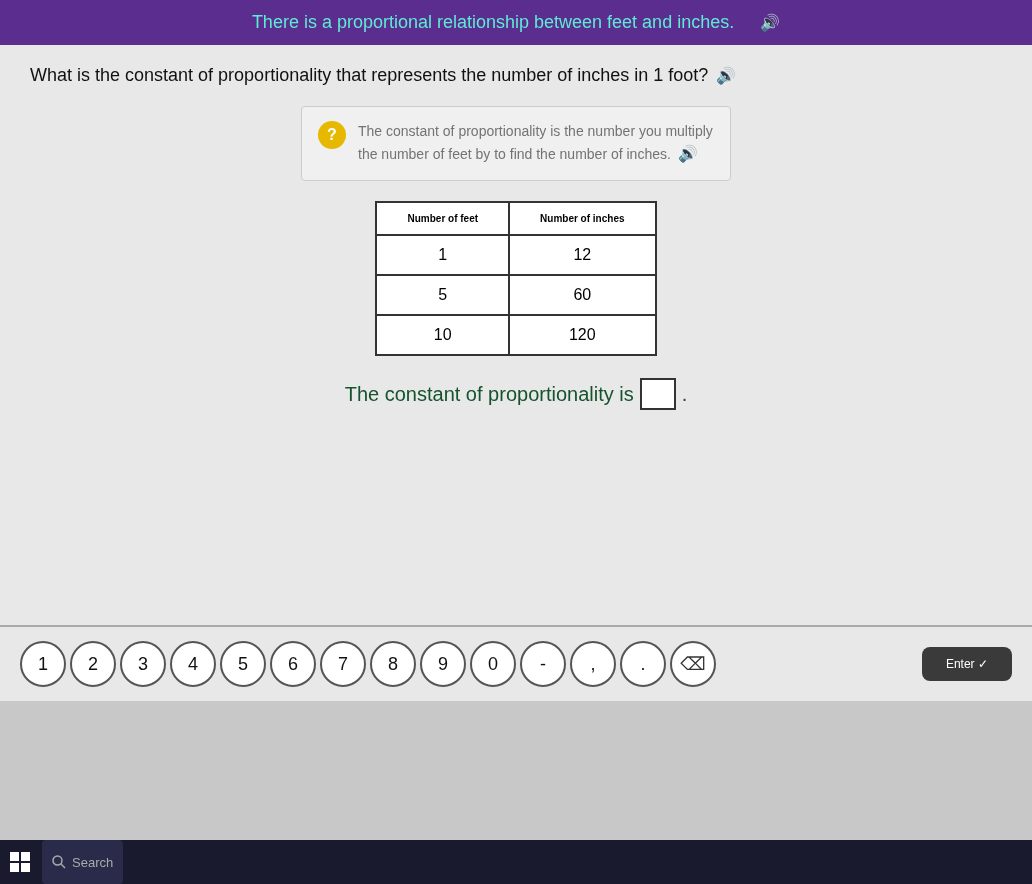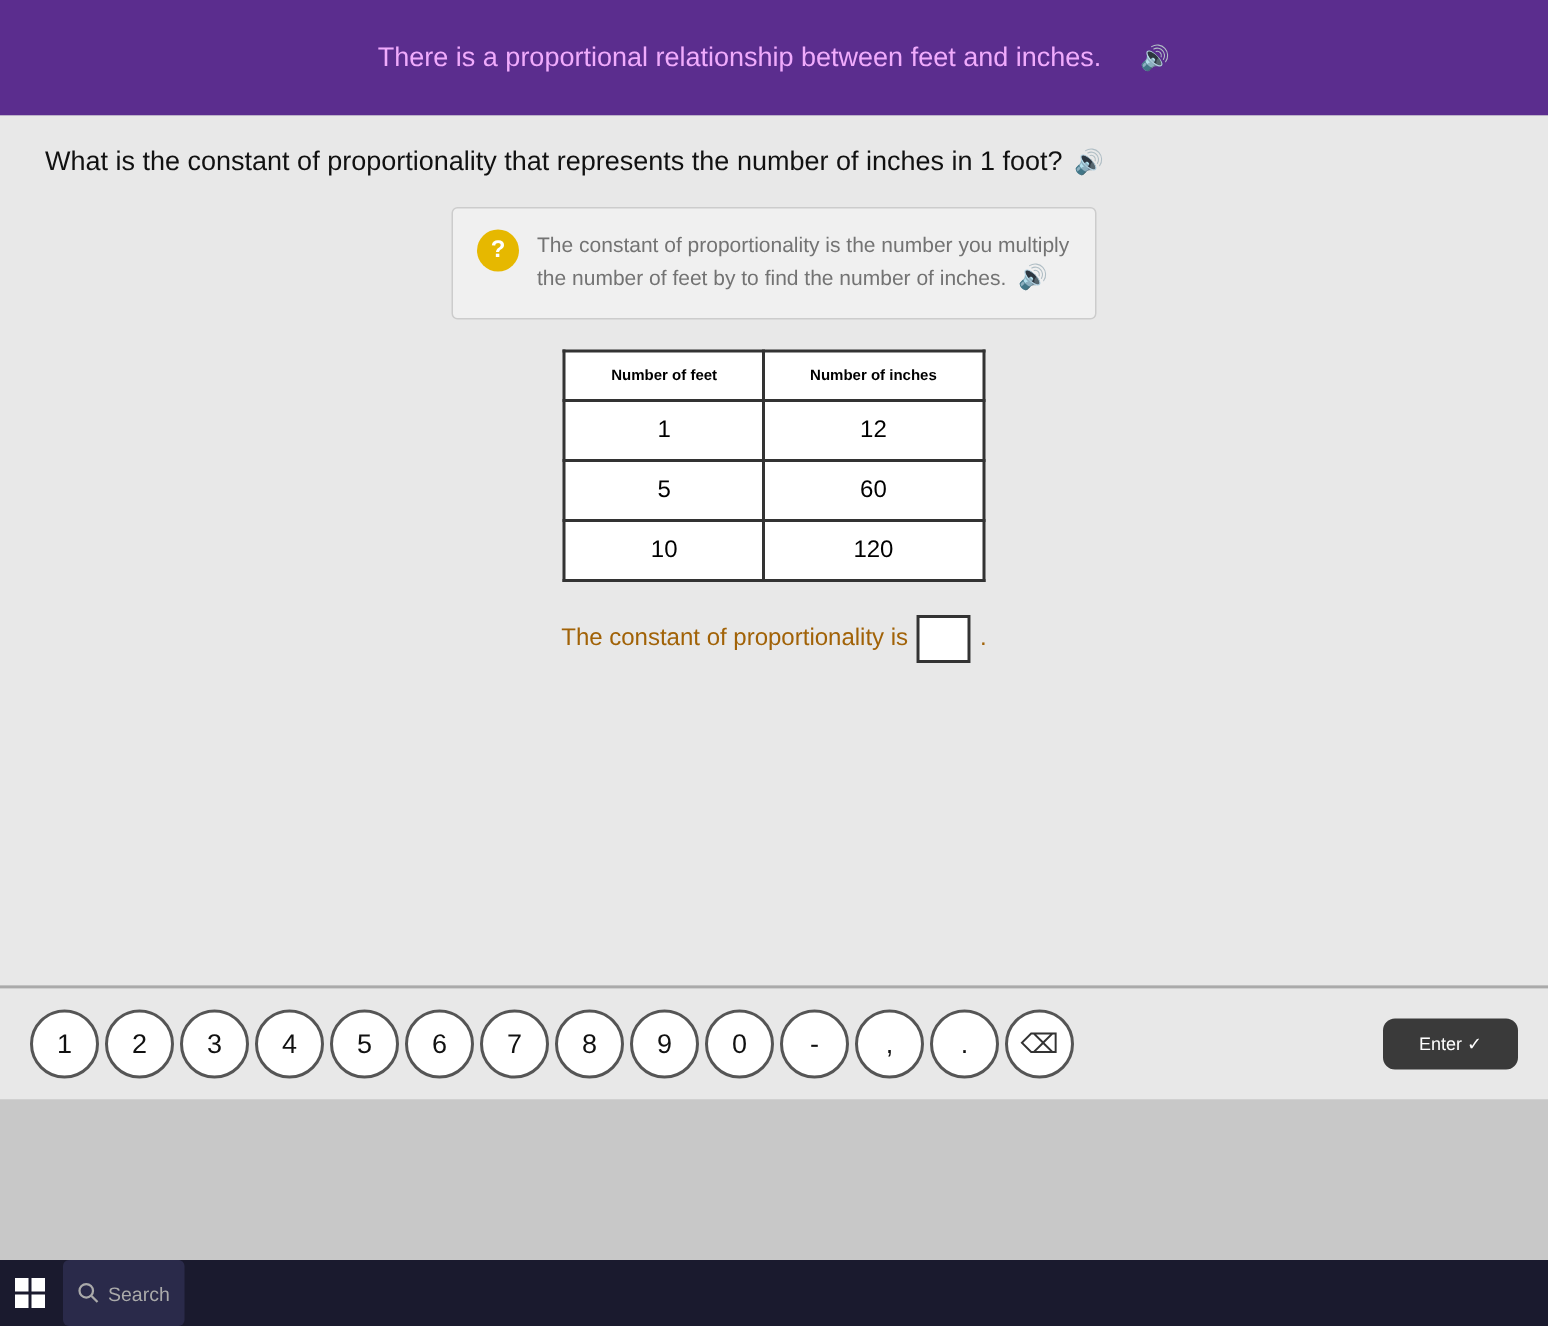--- a/index.html
+++ b/index.html
@@ -6,23 +6,23 @@
     body {
       font-family: Arial, sans-serif;
       background-color: #c8c8c8;
       width: 1032px;
       min-height: 884px;
       overflow: hidden;
     }
 
     .top-banner {
       background-color: #5b2d8e;
-      color: #f0abfc;
+      color: #5eead4;
       text-align: center;
-      padding: 28px 20px;
+      padding: 12px 20px;
       font-size: 18px;
       font-weight: 500;
       display: flex;
       align-items: center;
       justify-content: center;
       gap: 26px;
     }
 
     .main-content {
       background-color: #e8e8e8;
@@ -97,22 +97,22 @@
       padding: 10px 30px;
       text-align: center;
       font-size: 16px;
     }
 
     .answer-row {
       display: flex;
       align-items: center;
       justify-content: center;
       gap: 6px;
-      font-size: 16px;
-      color: #a16207;
+      font-size: 20px;
+      color: #14532d;
       margin-bottom: 0;
       padding-bottom: 20px;
     }
 
     .answer-box {
       display: inline-block;
       width: 36px;
       height: 32px;
       border: 2px solid #333;
       background-color: white;

